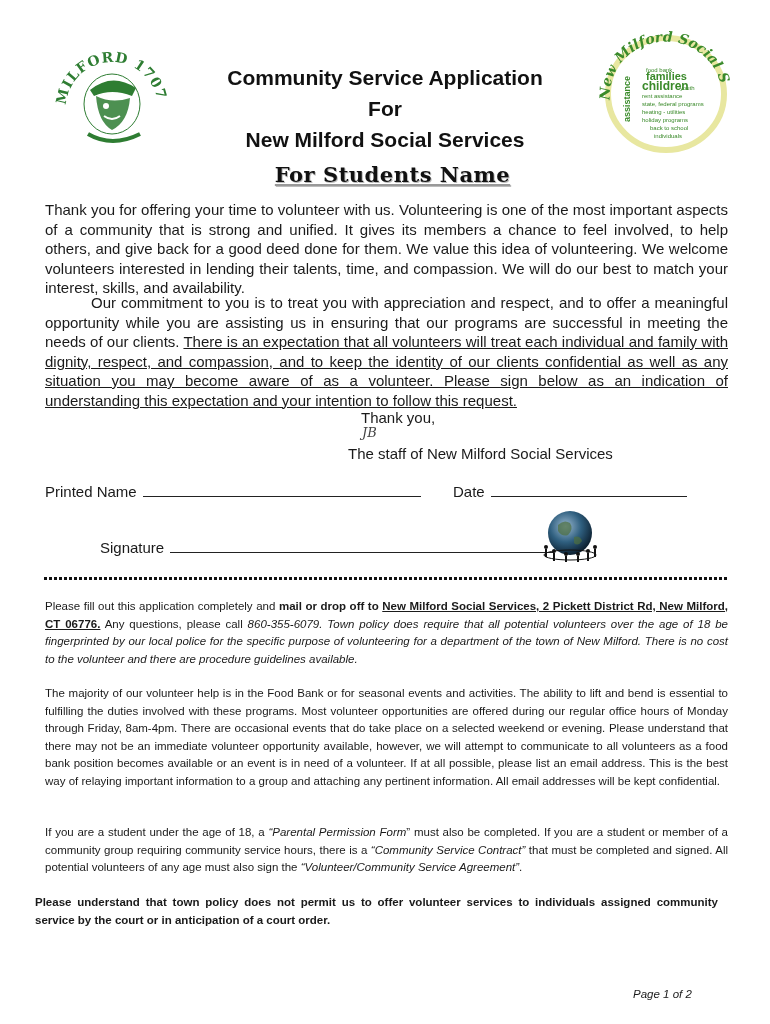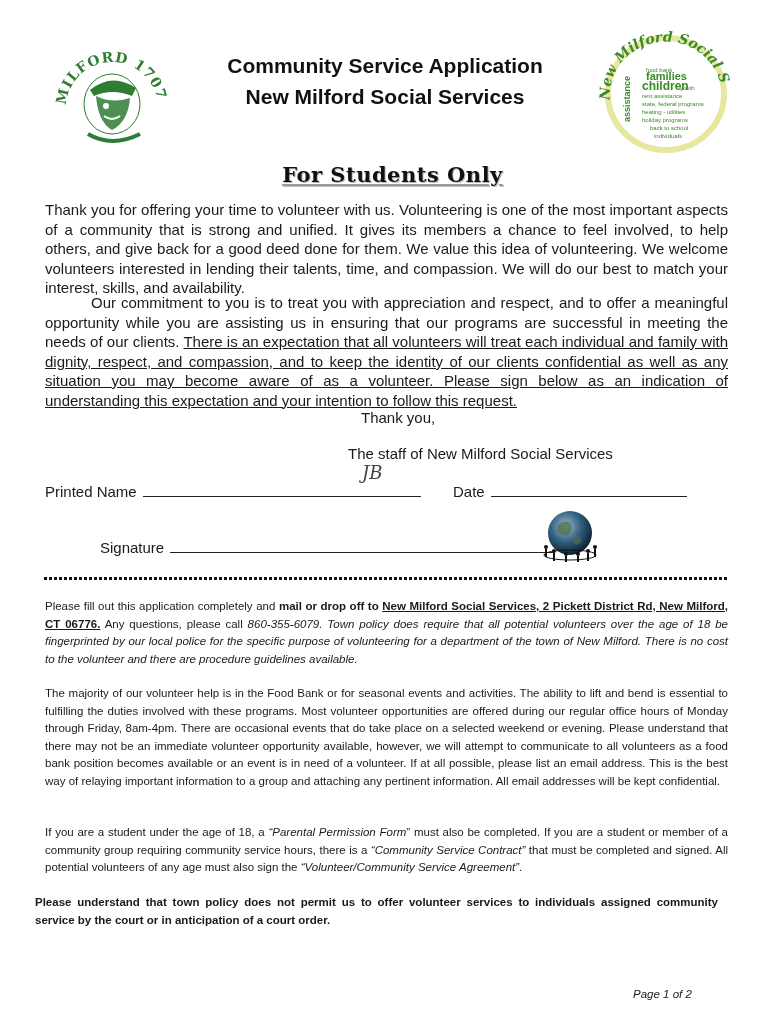--- a/index.html
+++ b/index.html
@@ -1,35 +1,35 @@
 <!DOCTYPE html>
 <html><head>
 <meta charset="utf-8">
 <style>
   html, body { margin:0; padding:0; background:#ffffff; }
   body { width:770px; height:1024px; position:relative; overflow:hidden;
          font-family:"Liberation Sans", sans-serif; color:#1a1a1a; }
   .abs { position:absolute; }
-  .title { left:190px; top:50px; width:390px; text-align:center; font-size:21px; line-height:31px; font-weight:bold; color:#111; }
+  .title { left:190px; top:62px; width:390px; text-align:center; font-size:21px; line-height:31px; font-weight:bold; color:#111; }
   .title div { white-space:nowrap; }
   .banner { left:255px; top:162px; width:275px; text-align:center; font-family:"DejaVu Serif", serif; font-weight:bold; font-size:21px; color:#111;
             text-decoration:underline; text-decoration-color:#999; text-shadow:1px 1px 0 #bbb; letter-spacing:0.5px; }
   .p { font-size:15px; line-height:19.5px; text-align:justify; }
   .p2 { font-size:11.5px; line-height:17.6px; text-align:justify; }
   .u { text-decoration:underline; }
   .i { font-style:italic;margin-top:28px; }
   .b { font-weight:bold; }
   .line { display:inline-block; border-bottom:1px solid #222; height:13px; vertical-align:baseline; }
   .dots { left:43px; top:576px; width:686px; height:5px;
           background-image:radial-gradient(circle, #111 1.6px, transparent 1.8px);
           background-size:5px 5px; background-repeat:repeat-x; }
   .logo-left { left:48px; top:38px; width:128px; height:122px; }
   .logo-right { left:590px; top:30px; width:146px; height:124px; }
   .globe { left:538px; top:507px; width:64px; height:56px; }
-  .sig-script { font-family:"DejaVu Serif", serif; font-style:italic; color:#444; font-size:18px;margin-top:37px; }
+  .sig-script { font-family:"DejaVu Serif", serif; font-style:italic; color:#444; font-size:13px; }
 </style>
 </head>
 <body>
 
 <div class="abs logo-left">
   <svg width="128" height="122" viewBox="0 0 128 122">
     <defs>
       <path id="arcL" d="M 18 70 A 46 46 0 1 1 110 70"></path>
       <path id="arcB" d="M 22 78 A 44 44 0 0 0 106 78"></path>
     </defs>
@@ -40,20 +40,21 @@
     <path d="M42 52 Q64 34 88 50 L84 58 Q64 50 46 58 Z" fill="#2e7d32"></path>
     <path d="M48 58 Q50 84 64 92 Q80 84 82 60 Q64 66 48 58 Z" fill="#2e7d32" opacity="0.85"></path>
     <circle cx="58" cy="68" r="3" fill="#fff"></circle>
     <path d="M56 78 Q64 84 72 78" stroke="#fff" stroke-width="2" fill="none"></path>
     <path d="M40 96 Q64 110 92 96" stroke="#2e7d32" stroke-width="4" fill="none"></path>
   </svg>
 </div>
 
 <div class="abs title">
   <div>Community Service Application</div>
+  <div>For</div>
   <div>New Milford Social Services</div>
 </div>
 
 <div class="abs logo-right">
   <svg width="146" height="124" viewBox="0 0 146 124">
     <defs>
       <path id="arcR" d="M 20 70 A 56 54 0 0 1 130 52"></path>
     </defs>
     <ellipse cx="76" cy="64" rx="58" ry="56" fill="#ffffff" stroke="#e8e7a0" stroke-width="6"></ellipse>
     <text font-family="DejaVu Serif, serif" font-style="italic" font-weight="bold" font-size="14" fill="#3a8a2a">
@@ -68,21 +69,21 @@
       <text x="52" y="76" font-size="6">state, federal programs</text>
       <text x="52" y="84" font-size="6">heating - utilities</text>
       <text x="52" y="92" font-size="6">holiday programs</text>
       <text x="60" y="100" font-size="6">back to school</text>
       <text x="64" y="108" font-size="6">individuals</text>
       <text x="40" y="92" font-size="9" font-weight="bold" transform="rotate(-90 40 92)">assistance</text>
     </g>
   </svg>
 </div>
 
-<div class="abs banner">For Students Only</div>
+<div class="abs banner">For Students Name</div>
 
 <div class="abs p" style="left:45px; top:200px; width:683px;">Thank you for offering your time to volunteer with us.  Volunteering is one of the most important aspects of a community that is strong and unified.  It gives its members a chance to feel involved, to help others, and give back for a good deed done for them.  We value this idea of volunteering.  We welcome volunteers interested in lending their talents, time, and compassion. We will do our best to match your interest, skills, and availability.</div>
 
 <div class="abs p" style="left:45px; top:293px; width:683px; text-indent:46px;">
   <span>Our commitment to you is to treat you with appreciation and respect, and to offer a meaningful opportunity while you are assisting us in ensuring that our programs are successful in meeting the needs of our clients.  </span><span class="u">There is an expectation that all volunteers will treat each individual and family with dignity, respect, and compassion, and to keep the identity of our clients confidential as well as any situation you may become aware of as a volunteer.  Please sign below as an indication of understanding this expectation and your intention to follow this request.</span>
 </div>
 
 <div class="abs p" style="left:361px; top:408px;">Thank you,</div>
 <div class="abs sig-script" style="left:362px; top:425px;">JB</div>
 <div class="abs p" style="left:348px; top:444px; white-space:nowrap;">The staff of New Milford Social Services</div>

